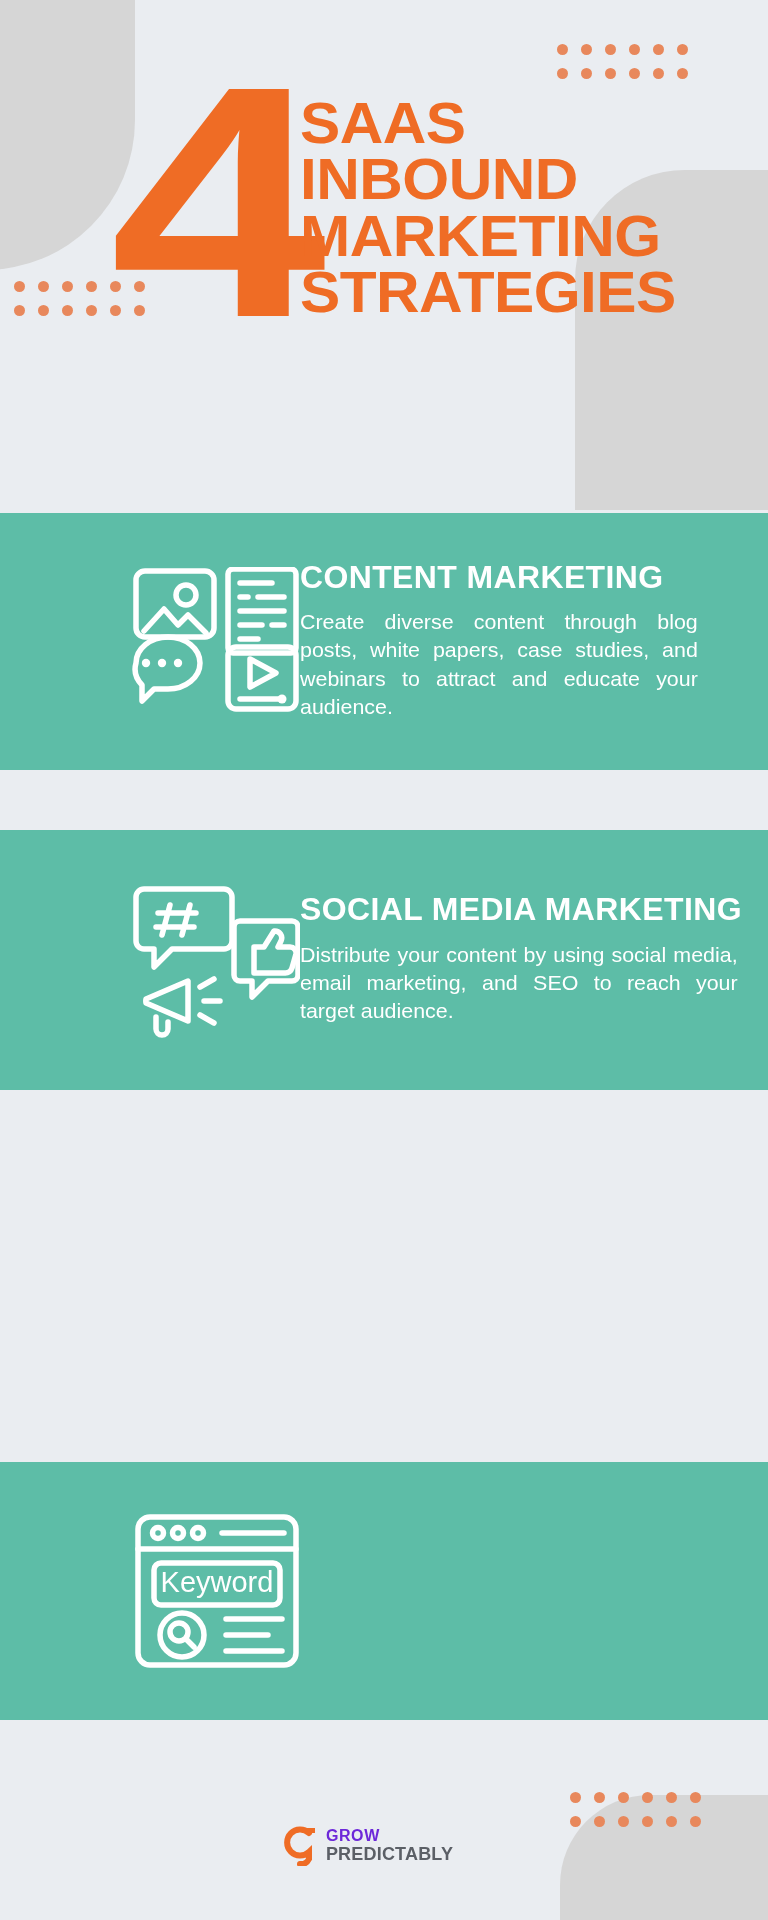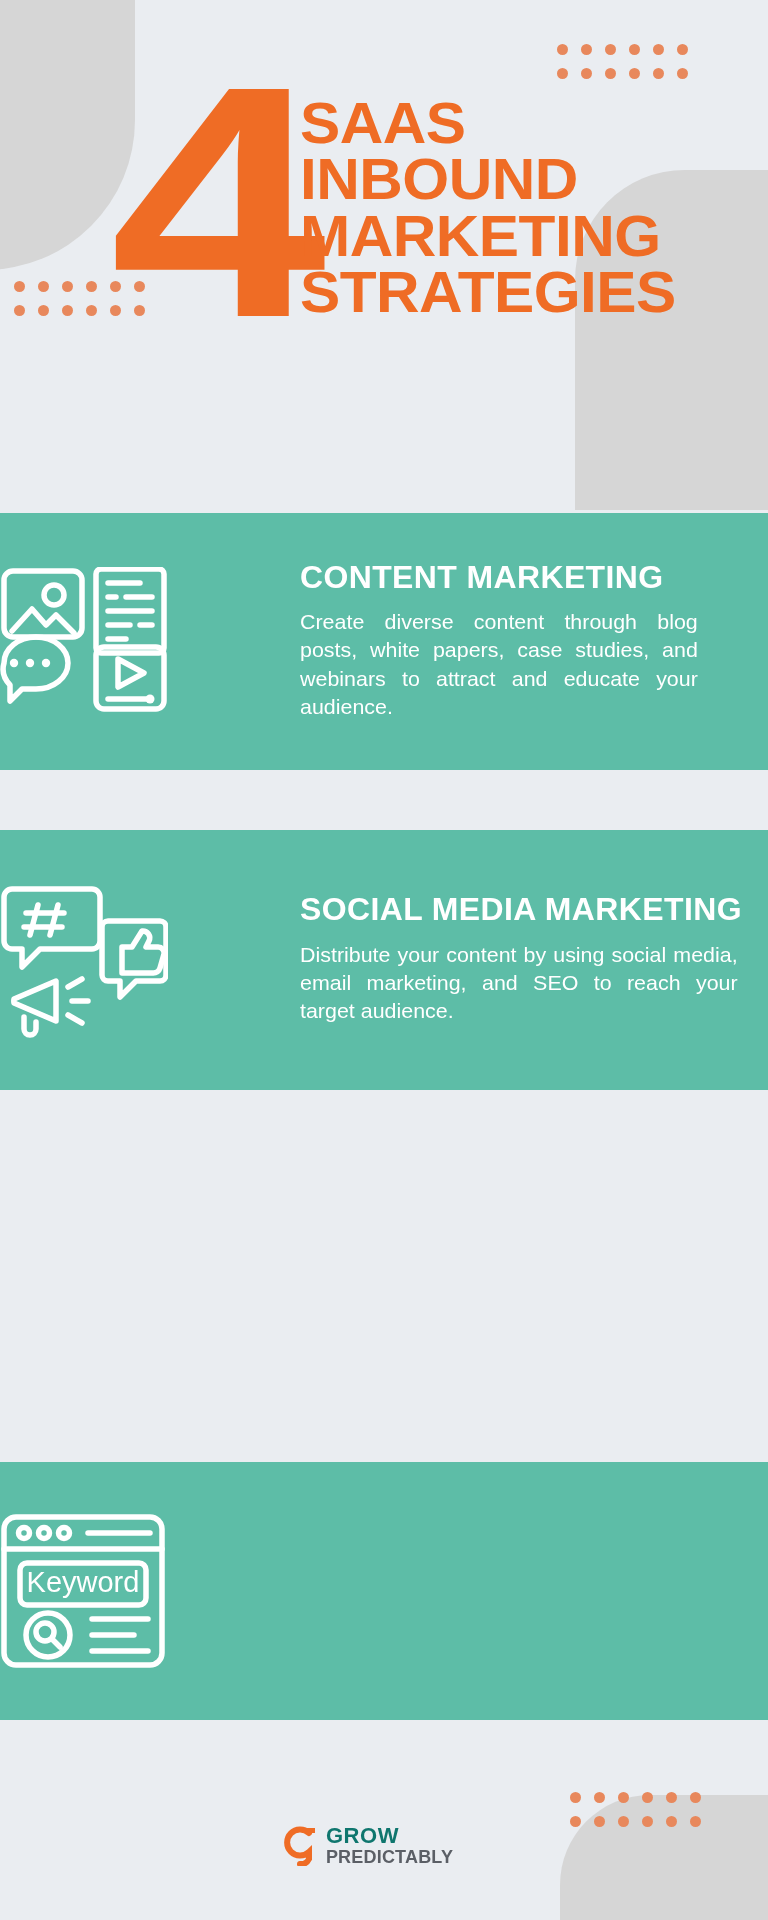--- a/index.html
+++ b/index.html
@@ -125,21 +125,21 @@
   #card-0 { top:513px;  height:257px; }
   #card-1 { top:830px;  height:260px; }
   #card-2 { top:1148px; height:254px; }
   #card-3 { top:1462px; height:258px; }
 
   .card-icon {
     width:300px;
     flex:0 0 300px;
     display:flex;
     align-items:center;
-    justify-content:flex-start;
+    justify-content:flex-end;
   }
   .card-text {
     flex:1 1 auto;
     padding-right:78px;
   }
   .card-heading {
     font-family:"Liberation Sans Narrow","Liberation Sans", sans-serif;
     font-size:31px;
     font-weight:bold;
     color:#ffffff;
@@ -172,22 +172,22 @@
   #logo {
     display:flex;
     align-items:center;
     gap:7px;
     position:relative;
     left:-18px;
   }
   #logo-text { line-height:1; }
   #logo-text .l1 {
     font-family:"Liberation Sans Narrow","Liberation Sans", sans-serif;
-    font-size:22px; font-weight:bold;
-    color:#0f766e; letter-spacing:0.6px;
+    font-size:16px; font-weight:bold;
+    color:#6d28d9; letter-spacing:0.6px;
     display:block;
   }
   #logo-text .l2 {
     font-family:"Liberation Sans Narrow","Liberation Sans", sans-serif;
     font-size:18px; font-weight:bold;
     color:#5b5f66; letter-spacing:0.2px;
     display:block; margin-top:1px;
   }
 </style>
 </head>

